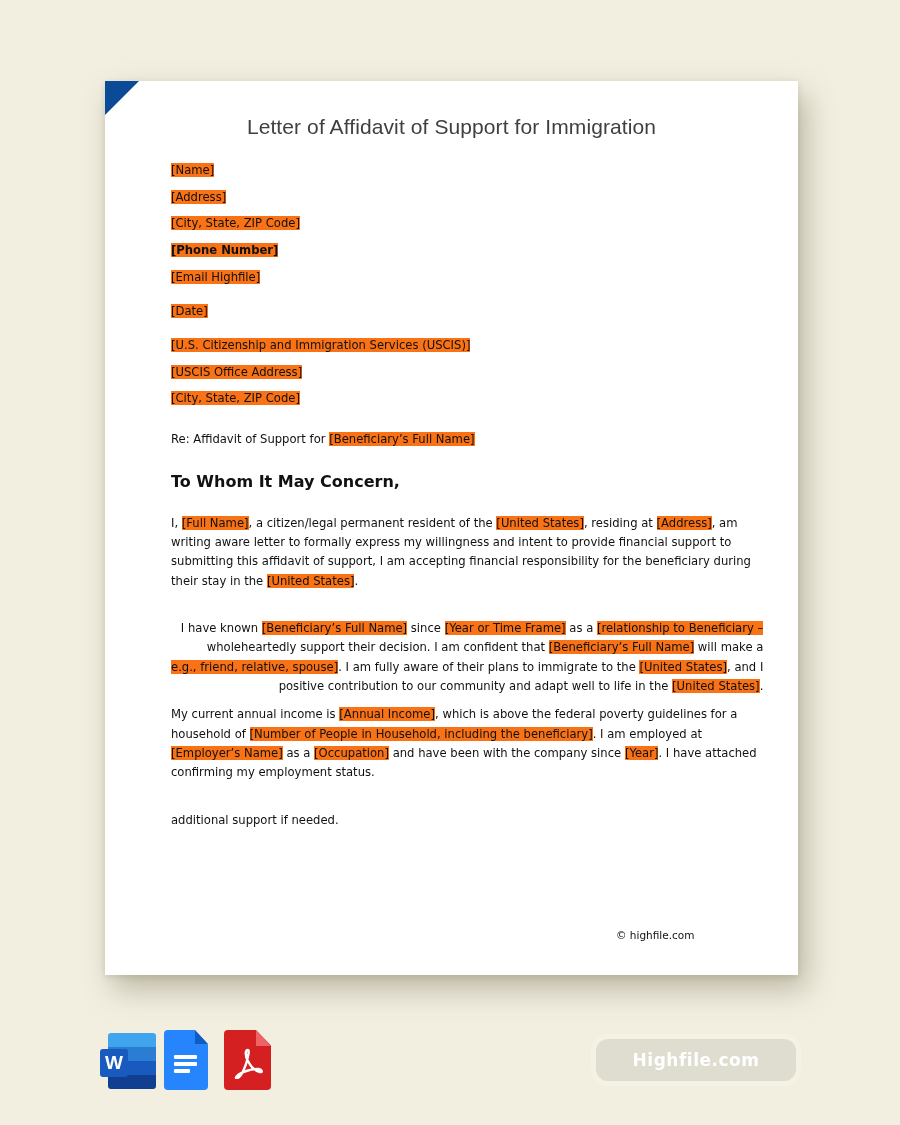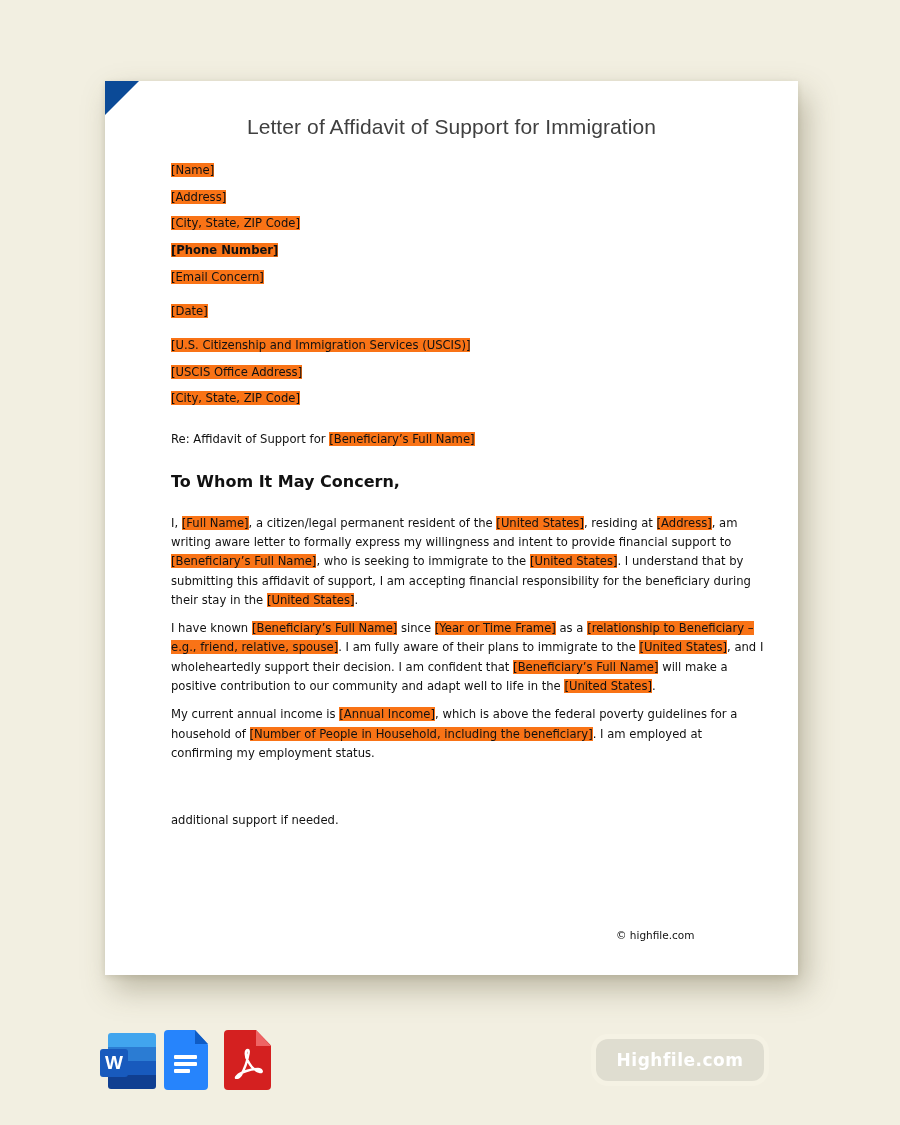--- a/index.html
+++ b/index.html
@@ -90,21 +90,21 @@
       background: #d42020; border-radius: 4px;
       clip-path: polygon(0 0, 68% 0, 100% 26%, 100% 100%, 0 100%);
     }
     .pdf-fold {
       position: absolute; left: 32px; top: 0; width: 15px; height: 16px;
       background: #ee6464;
       clip-path: polygon(0 0, 100% 100%, 0 100%);
     }
     .brand-pill {
       position: absolute; left: 596px; top: 1039px;
-      width: 168px; height: 42px;
+      width: 200px; height: 42px;
       background: #dfddd0;
       border-radius: 12px;
       box-shadow: 0 0 0 5px #f5f2e4;
       color: #ffffff;
       font-family: "DejaVu Sans", sans-serif;
       font-weight: bold;
       font-size: 17px;
       letter-spacing: 0.5px;
       display: flex; align-items: center; justify-content: center;
     }
@@ -115,21 +115,21 @@
 <div class="page">
   <div class="corner"></div>
   <div class="title">Letter of Affidavit of Support for Immigration</div>
 
   <div class="content">
     <div class="block" style="top:0;">
       <div class="line" style="margin-bottom:7.7px;"><span class="hl">[Name]</span></div>
       <div class="line" style="margin-bottom:7.7px;"><span class="hl">[Address]</span></div>
       <div class="line" style="margin-bottom:7.7px;"><span class="hl">[City, State, ZIP Code]</span></div>
       <div class="line" style="margin-bottom:7.7px;font-weight:bold;"><span class="hl">[Phone Number]</span></div>
-      <div class="line"><span class="hl">[Email Concern]</span></div>
+      <div class="line"><span class="hl">[Email Highfile]</span></div>
     </div>
 
     <div class="block" style="top:141px;">
       <span class="hl">[Date]</span>
     </div>
 
     <div class="block" style="top:175px;">
       <div class="line" style="margin-bottom:7.7px;"><span class="hl">[U.S. Citizenship and Immigration Services (USCIS)]</span></div>
       <div class="line" style="margin-bottom:7.7px;"><span class="hl">[USCIS Office Address]</span></div>
       <div class="line"><span class="hl">[City, State, ZIP Code]</span></div>
@@ -138,33 +138,33 @@
     <div class="block line" style="top:269px;">
       <span>Re: Affidavit of Support for </span><span class="hl">[Beneficiary’s Full Name]</span>
     </div>
 
     <div class="block line greeting" style="top:311px;">To Whom It May Concern,</div>
 
     <div class="block" style="top:353px;" id="paragraphs">
         <div class="para" style="position: absolute; left: 0px; top: 0px;">
           <span class="ln"><span>I, </span><span class="hl">[Full Name]</span><span>, a citizen/legal permanent resident of the </span><span class="hl">[United States]</span><span>, residing at </span><span class="hl">[Address]</span><span>, am</span></span>
           <span class="ln"><span>writing aware letter to formally express my willingness and intent to provide financial support to</span></span>
-          <span class="ln"><span class="hl">[Beneficiary’s Full Name]</span><span>, who is seeking to immigrate to the </span><span class="hl">[United States]</span><span>. I understand that by</span></span>
           <span class="ln"><span>submitting this affidavit of support, I am accepting financial responsibility for the beneficiary during</span></span>
           <span class="ln"><span>their stay in the </span><span class="hl">[United States]</span><span>.</span></span>
         </div>
-        <div class="para" style="position: absolute; left: 0px; top: 105.3px;">
+        <div class="para" style="position: absolute; left: 0px; top: 105.3px; text-align: right;">
           <span class="ln"><span>I have known </span><span class="hl">[Beneficiary’s Full Name]</span><span> since </span><span class="hl">[Year or Time Frame]</span><span> as a </span><span class="hl">[relationship to Beneficiary –</span></span>
+          <span class="ln"><span>wholeheartedly support their decision. I am confident that </span><span class="hl">[Beneficiary’s Full Name]</span><span> will make a</span></span>
           <span class="ln"><span class="hl">e.g., friend, relative, spouse]</span><span>. I am fully aware of their plans to immigrate to the </span><span class="hl">[United States]</span><span>, and I</span></span>
-          <span class="ln"><span>wholeheartedly support their decision. I am confident that </span><span class="hl">[Beneficiary’s Full Name]</span><span> will make a</span></span>
           <span class="ln"><span>positive contribution to our community and adapt well to life in the </span><span class="hl">[United States]</span><span>.</span></span>
         </div>
         <div class="para" style="position: absolute; left: 0px; top: 191.4px;">
           <span class="ln"><span>My current annual income is </span><span class="hl">[Annual Income]</span><span>, which is above the federal poverty guidelines for a</span></span>
           <span class="ln"><span>household of </span><span class="hl">[Number of People in Household, including the beneficiary]</span><span>. I am employed at</span></span>
+          <span class="ln"><span class="hl">[Employer’s Name]</span><span> as a </span><span class="hl">[Occupation]</span><span> and have been with the company since </span><span class="hl">[Year]</span><span>. I have attached</span></span>
           <span class="ln"><span>confirming my employment status.</span></span>
         </div>
         <div class="para" style="position: absolute; left: 0px; top: 296.7px;">
           <span class="ln"><span>additional support if needed.</span></span>
         </div>
       </div>
   </div>
 
   <div class="footer-copy">© highfile.com</div>
 </div>

